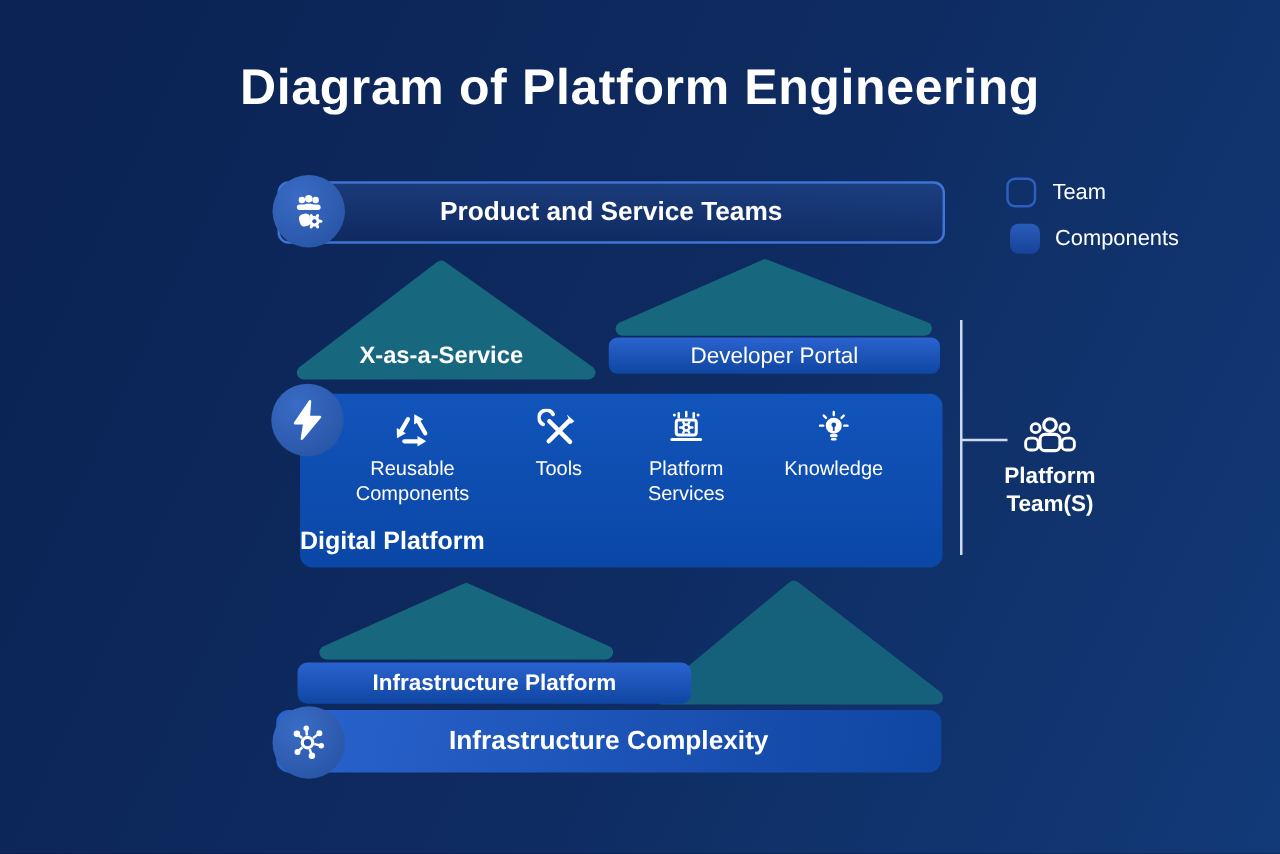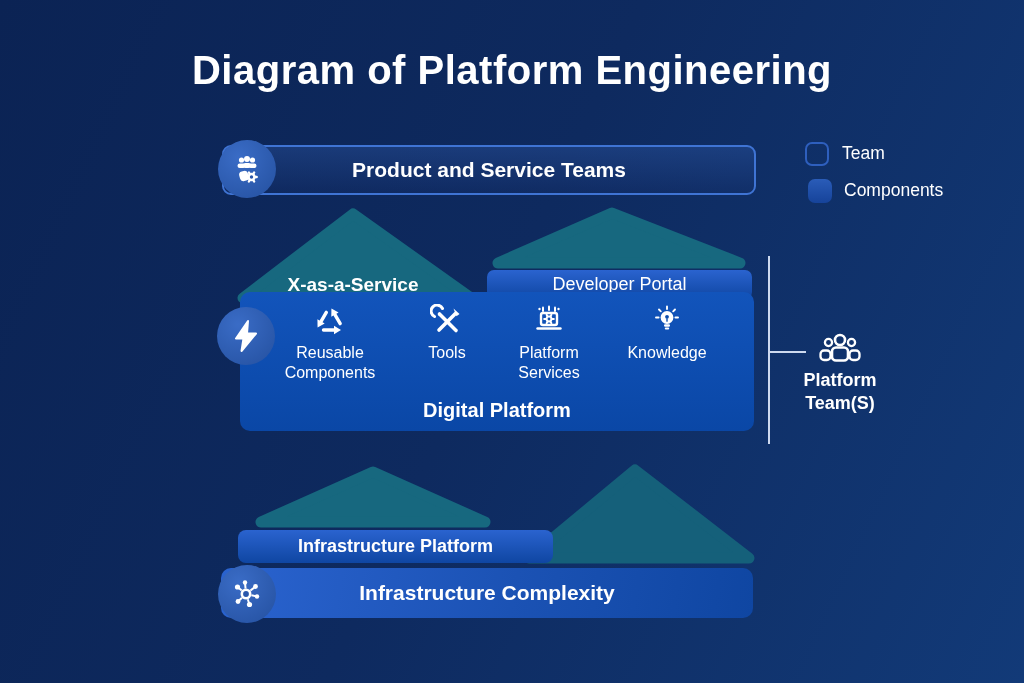--- a/index.html
+++ b/index.html
@@ -25,29 +25,29 @@
   .tri-legend polygon{fill:var(--teal);stroke:var(--teal);stroke-width:4;stroke-linejoin:round;}
   .t1{left:237px;top:208px;}
   .t2{left:492px;top:207px;}
   .t3{left:255px;top:466px;}
   .t4{left:523px;top:464px;}
   .xaas{left:250px;top:274px;width:206px;text-align:center;font-size:19px;font-weight:bold;}
   .devportal{left:487px;top:270px;width:265px;height:29px;border-radius:7px;
     background:linear-gradient(180deg,var(--bar-start),var(--bar-end));
     display:flex;align-items:center;justify-content:center;font-size:18px;font-weight:normal;}
   
-  .dp-box{left:240px;top:292px;width:514px;height:139px;border-radius:10px;
+  .dp-box{left:240px;top:315px;width:514px;height:139px;border-radius:10px;
     background:linear-gradient(180deg,var(--dp-top),var(--dp-bottom));}
   .dp-item{position:absolute;top:12px;text-align:center;}
   .dp-item .lbl{font-size:16px;line-height:1.22;margin-top:5px;}
   .dp-i1{left:35px;width:110px;}
   .dp-i2{left:152px;width:110px;}
   .dp-i3{left:254px;width:110px;}
   .dp-i4{left:372px;width:110px;}
-  .dp-title{position:absolute;left:0;right:0;bottom:9px;text-align:center;font-size:20px;font-weight:bold;}
+  .dp-title{position:absolute;left:0;right:0;bottom:9px;font-size:20px;font-weight:bold;}
   
   .legend-row{position:absolute;display:flex;align-items:flex-start;}
   .lg1{left:805px;top:142px;}
   .lg2{left:808px;top:179px;}
   .lg3{left:806px;top:220px;}
   .sw-outline{width:20px;height:20px;border:2px solid #2e5fbe;border-radius:7px;margin-right:13px;}
   .sw-fill{width:24px;height:24px;border-radius:7px;margin-right:12px;
     background:linear-gradient(180deg,var(--legend-top),var(--legend-bottom));}
   .lg-label{font-size:17.5px;line-height:21px;padding-top:1px;max-width:122px;}
   .lg3 .lg-label{margin-left:12px;}

